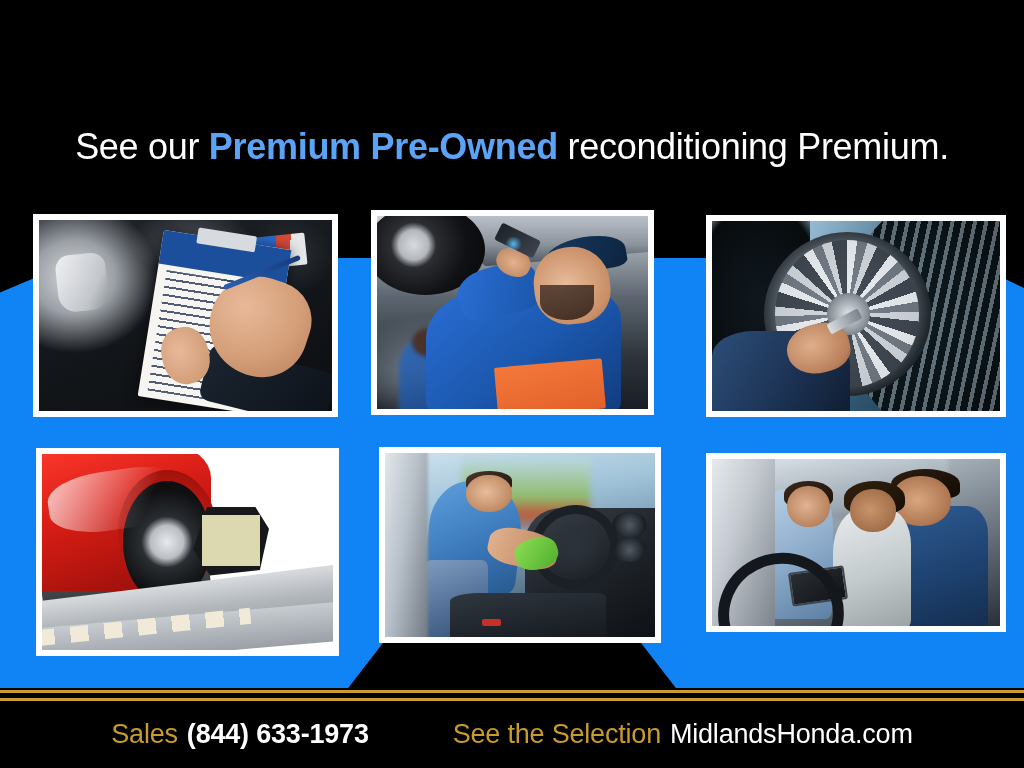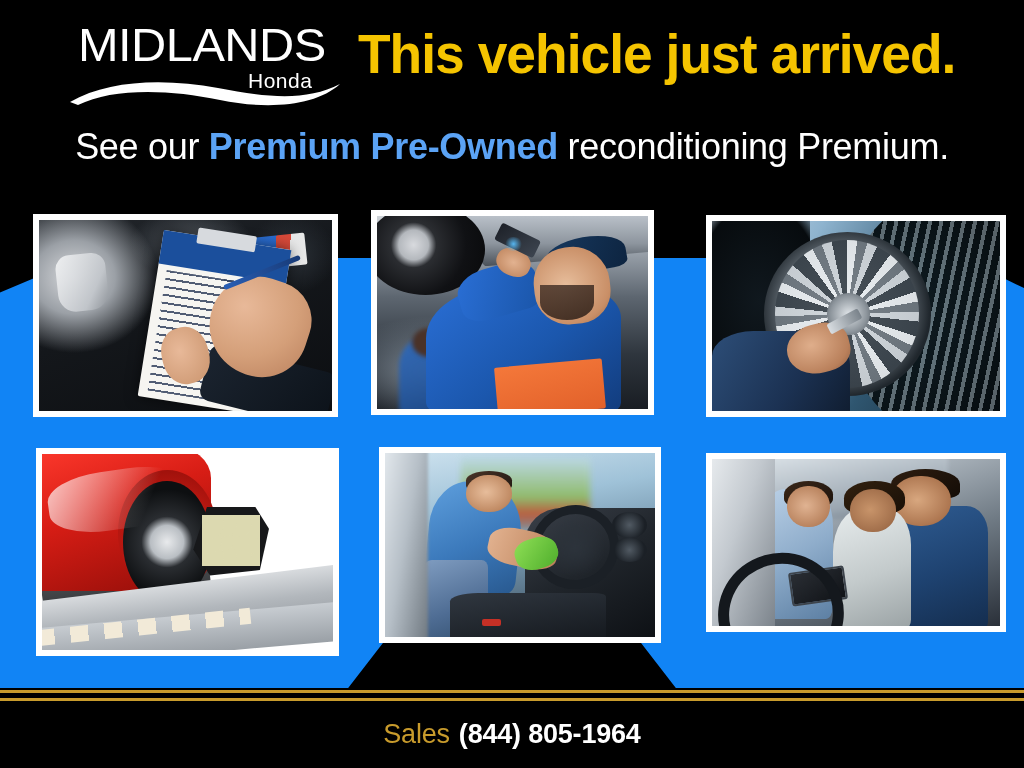--- a/index.html
+++ b/index.html
@@ -323,32 +323,20 @@
   .f-white{color:#ffffff;font-weight:700;}
   .f-white-reg{color:#ffffff;font-weight:400;}
 </style>
 </head>
 <body>
 
 <div id="stage">
 
   <div class="blue-panel"></div>
 
-  <div class="header">
-
-    <div class="logo-wrap">
-      <div class="logo-midlands">MIDLANDS</div>
-      <div class="logo-honda">Honda</div>
-      <svg class="logo-swoosh" viewBox="0 0 275 34">
-        <path d="M2 30 C 40 8, 96 6, 150 16 C 196 25, 238 30, 272 12 C 248 34, 200 38, 152 28 C 100 17, 44 16, 10 33 Z" fill="#ffffff"></path>
-      </svg>
-    </div>
-
-    <div class="headline">This vehicle  just arrived.</div>
-  </div>
 
   <div class="subheadline">
     <span>See our </span><span class="hl">Premium Pre-Owned</span><span> reconditioning Premium.</span>
   </div>
 
   <div class="photo" id="photo-1">
     <div class="inner">
       <div class="p1-bg"></div>
       <div class="p1-res"></div>
       <div class="p1-batt"></div>
@@ -453,18 +441,22 @@
     </div>
   </div>
 
   <div class="rule-top"></div>
   <div class="rule-bot"></div>
 
   <div class="footer">
     <div class="footer-inner">
       <div class="f-group">
         <span class="f-gold">Sales</span>
-        <span class="f-white">(844) 805-1964</span>
+        <span class="f-white">(844) 633-1973</span>
       </div>
+      <div class="f-group">
+        <span class="f-gold">See the Selection</span>
+        <span class="f-white-reg">MidlandsHonda.com</span>
+      </div>
     </div>
   </div>
 
 </div>
 
 </body></html>

